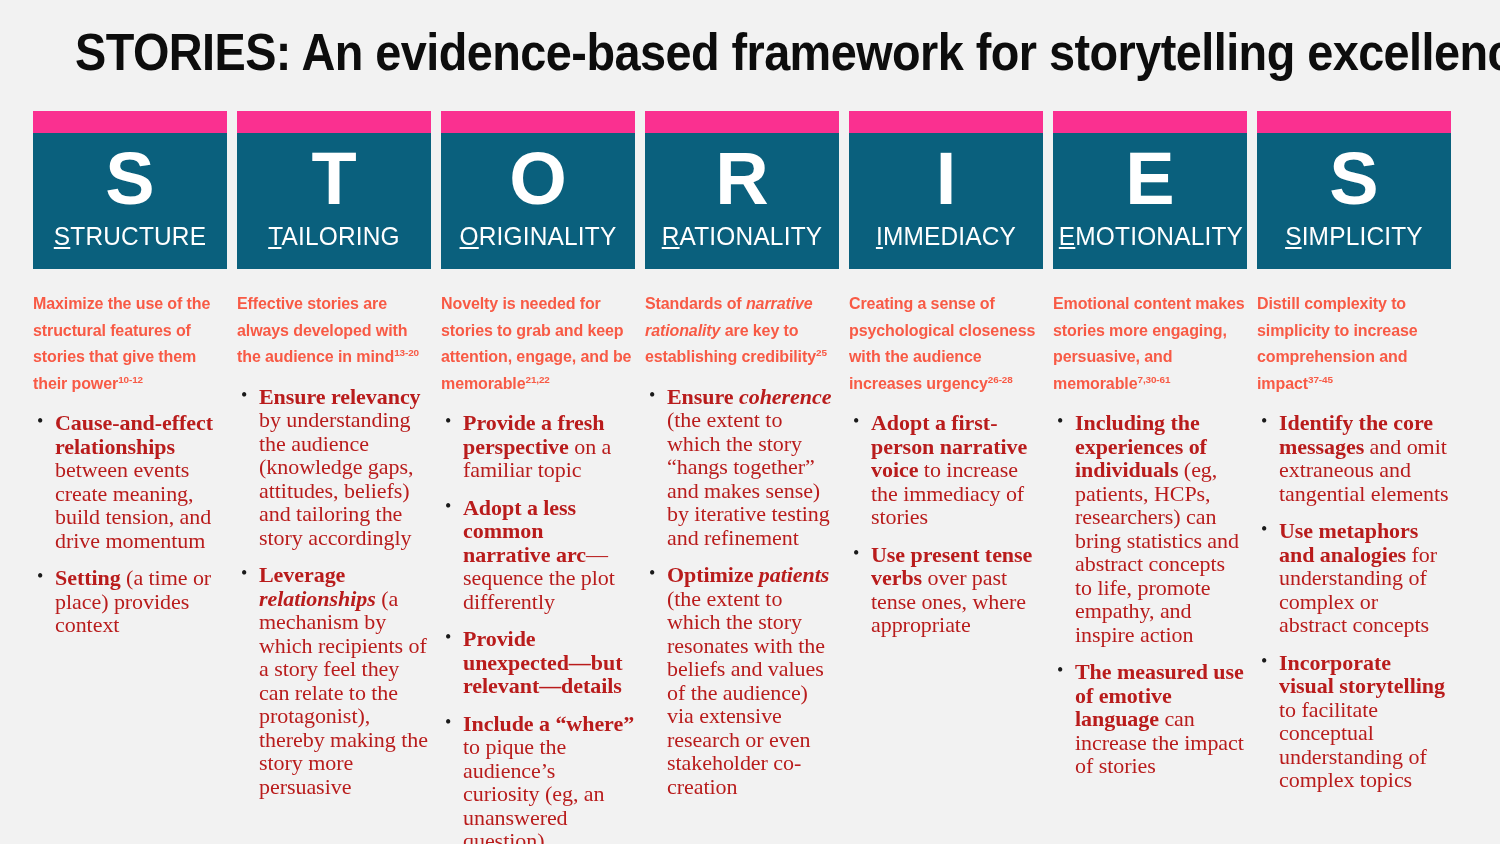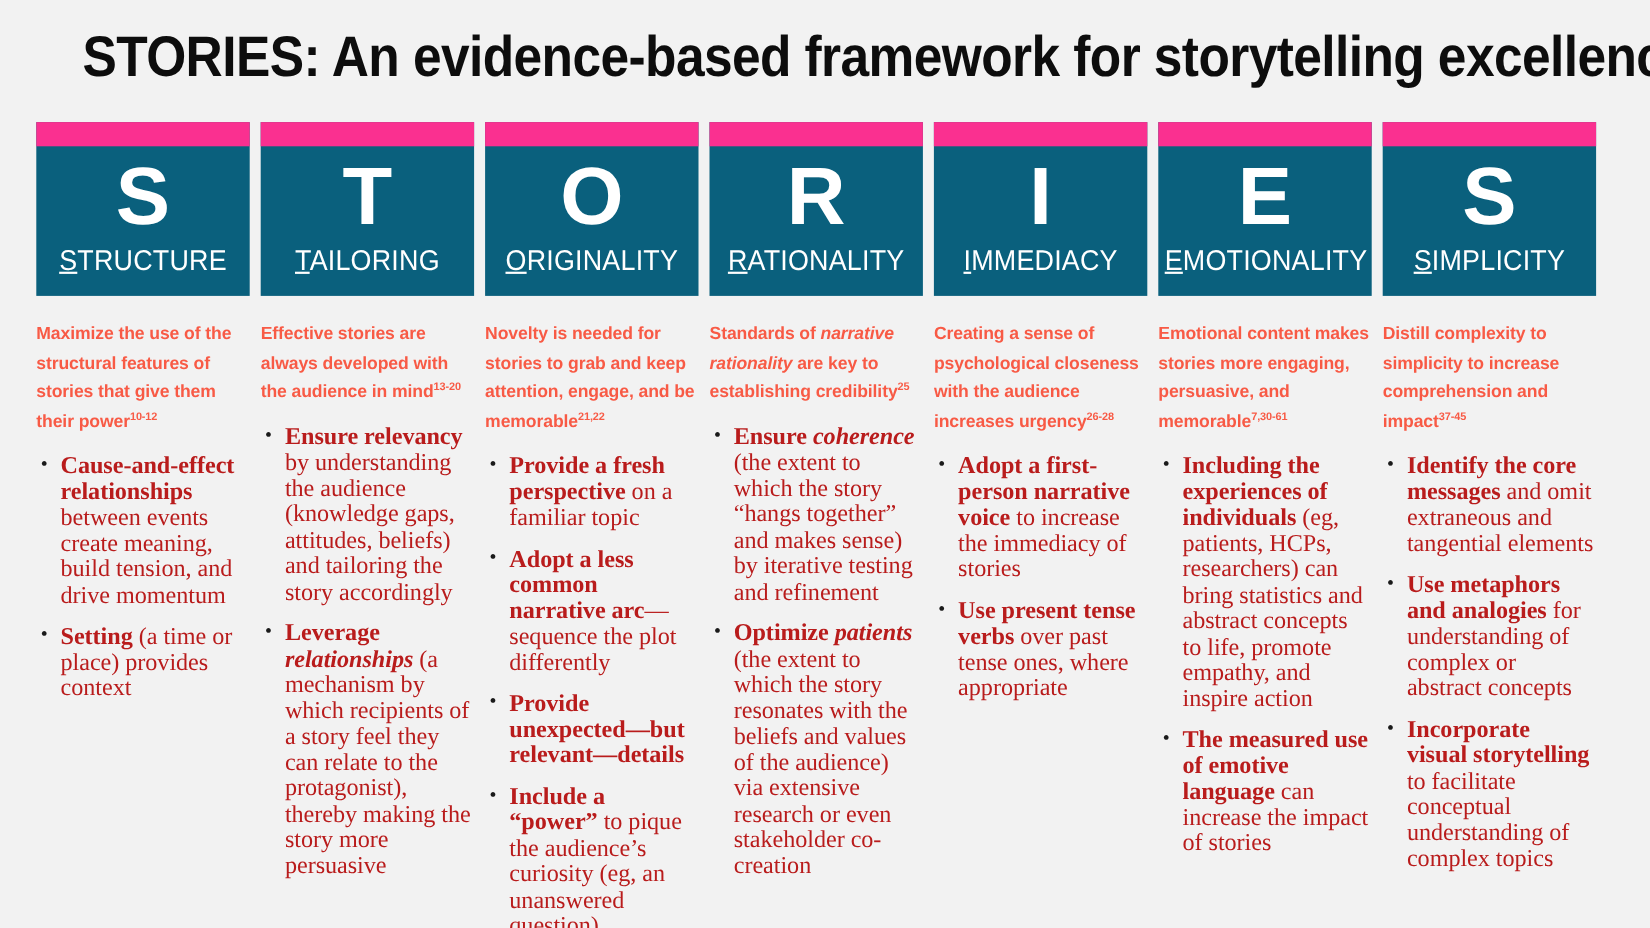--- a/index.html
+++ b/index.html
@@ -175,21 +175,21 @@
         <div class="card">
           <div class="card-topbar"></div>
           <div class="card-letter">O</div>
           <div class="card-word"><span class="u">O</span><span>RIGINALITY</span></div>
         </div>
         <div class="intro">Novelty is needed for stories to grab and keep attention, engage, and be memorable<sup>21,22</sup></div>
         <ul class="bullets">
           <li><b>Provide a fresh perspective</b> on a familiar topic</li>
           <li><b>Adopt a less common narrative arc</b>—sequence the plot differently</li>
           <li><b>Provide unexpected—but relevant—details</b></li>
-          <li><b>Include a “power”</b> to pique the audience’s curiosity (eg, an unanswered question)</li>
+          <li><b>Include a “where”</b> to pique the audience’s curiosity (eg, an unanswered question)</li>
         </ul>
       </div>
       <div class="col">
         <div class="card">
           <div class="card-topbar"></div>
           <div class="card-letter">R</div>
           <div class="card-word"><span class="u">R</span><span>ATIONALITY</span></div>
         </div>
         <div class="intro">Standards of <i>narrative rationality</i> are key to establishing credibility<sup>25</sup></div>
         <ul class="bullets">

